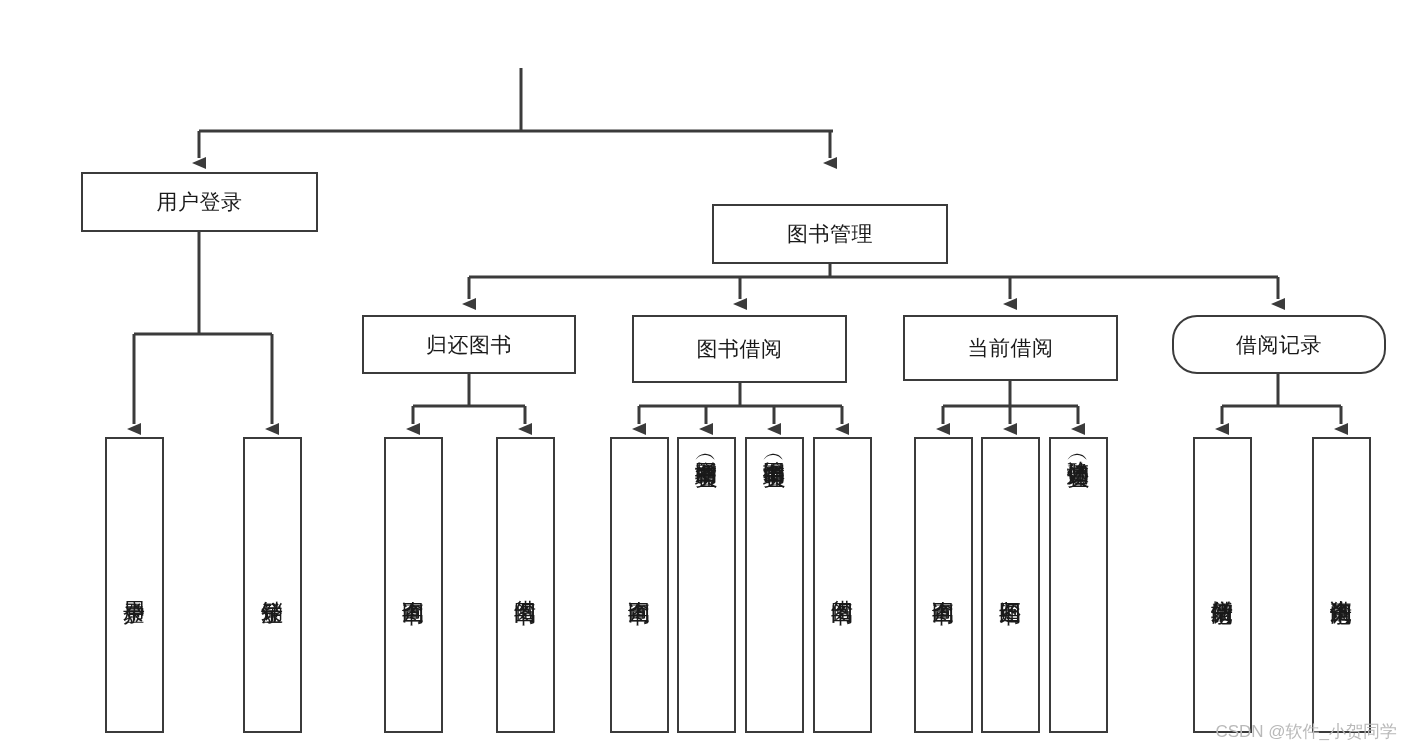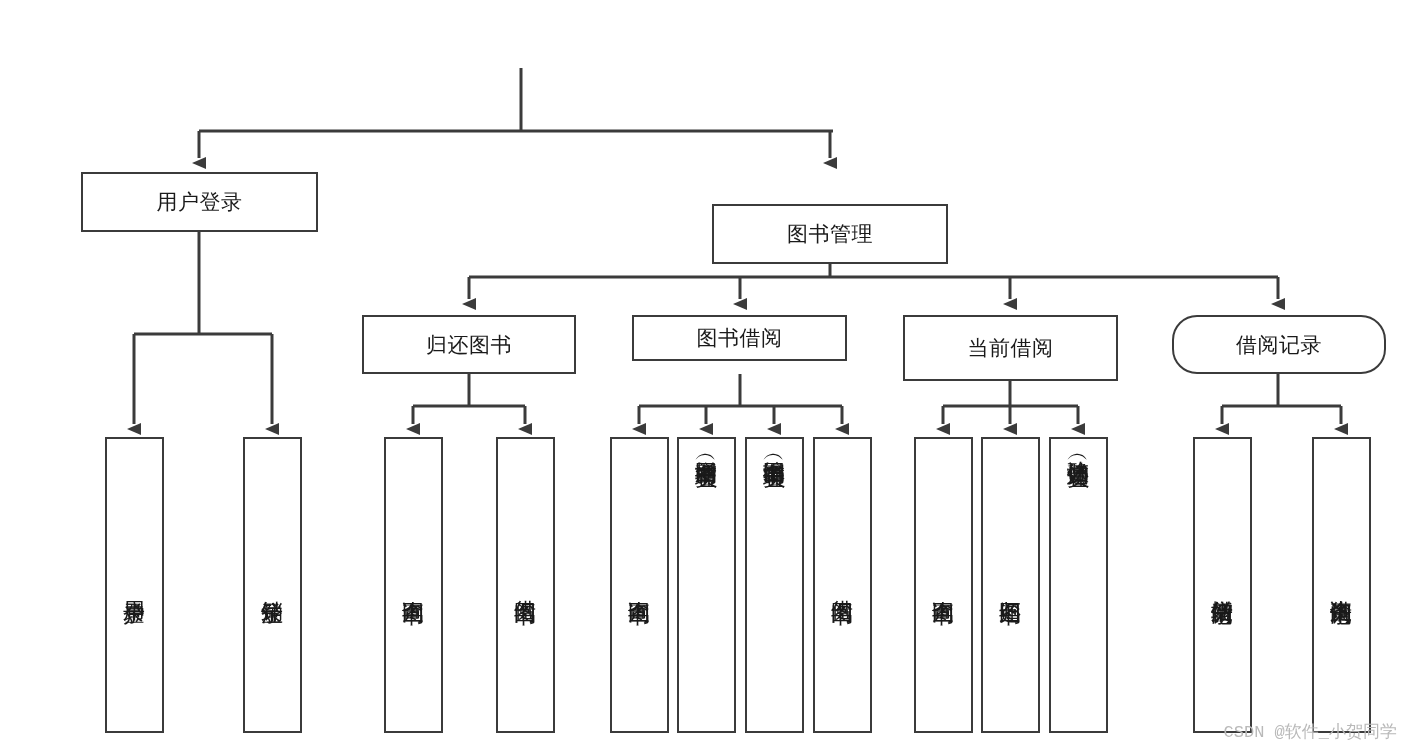--- a/index.html
+++ b/index.html
@@ -63,21 +63,21 @@
     padding-top: 0;
   }
   #watermark {
     position: absolute;
     right: 8px;
     bottom: 4px;
     font-size: 17px;
     color: #b9b9b9;
     white-space: nowrap;
     z-index: 5;
-    font-family: Liberation Mono, monospace;
+    font-family: Liberation Sans, sans-serif;
   }
 </style>
 </head>
 <body>
 
 <div id="canvas">
 
   <svg class="links" viewBox="0 0 1405 747">
     <defs>
       <marker id="arrow" markerWidth="12" markerHeight="14" refX="1" refY="7" orient="auto" markerUnits="userSpaceOnUse">
@@ -132,21 +132,21 @@
   <div class="node horiz" style="left:81px; top:172px; width:237px; height:60px;">
     <span class="label">用户登录</span>
   </div>
   <div class="node horiz" style="left:712px; top:172px; width:236px; height:60px;margin-top:32px;">
     <span class="label">图书管理</span>
   </div>
 
   <div class="node horiz" style="left:362px; top:315px; width:214px; height:59px;">
     <span class="label">归还图书</span>
   </div>
-  <div class="node horiz" style="left:632px; top:315px; width:215px; height:46px;">
+  <div class="node horiz" style="left:632px; top:315px; width:215px; height:68px;">
     <span class="label">图书借阅</span>
   </div>
   <div class="node horiz" style="left:903px; top:315px; width:215px; height:66px;">
     <span class="label">当前借阅</span>
   </div>
   <div class="node horiz" style="left:1172px; top:315px; width:214px; height:59px;border-radius:25px;">
     <span class="label">借阅记录</span>
   </div>
 
   <div class="node vert mid" style="left:105px; top:437px; width:59px; height:296px;">

